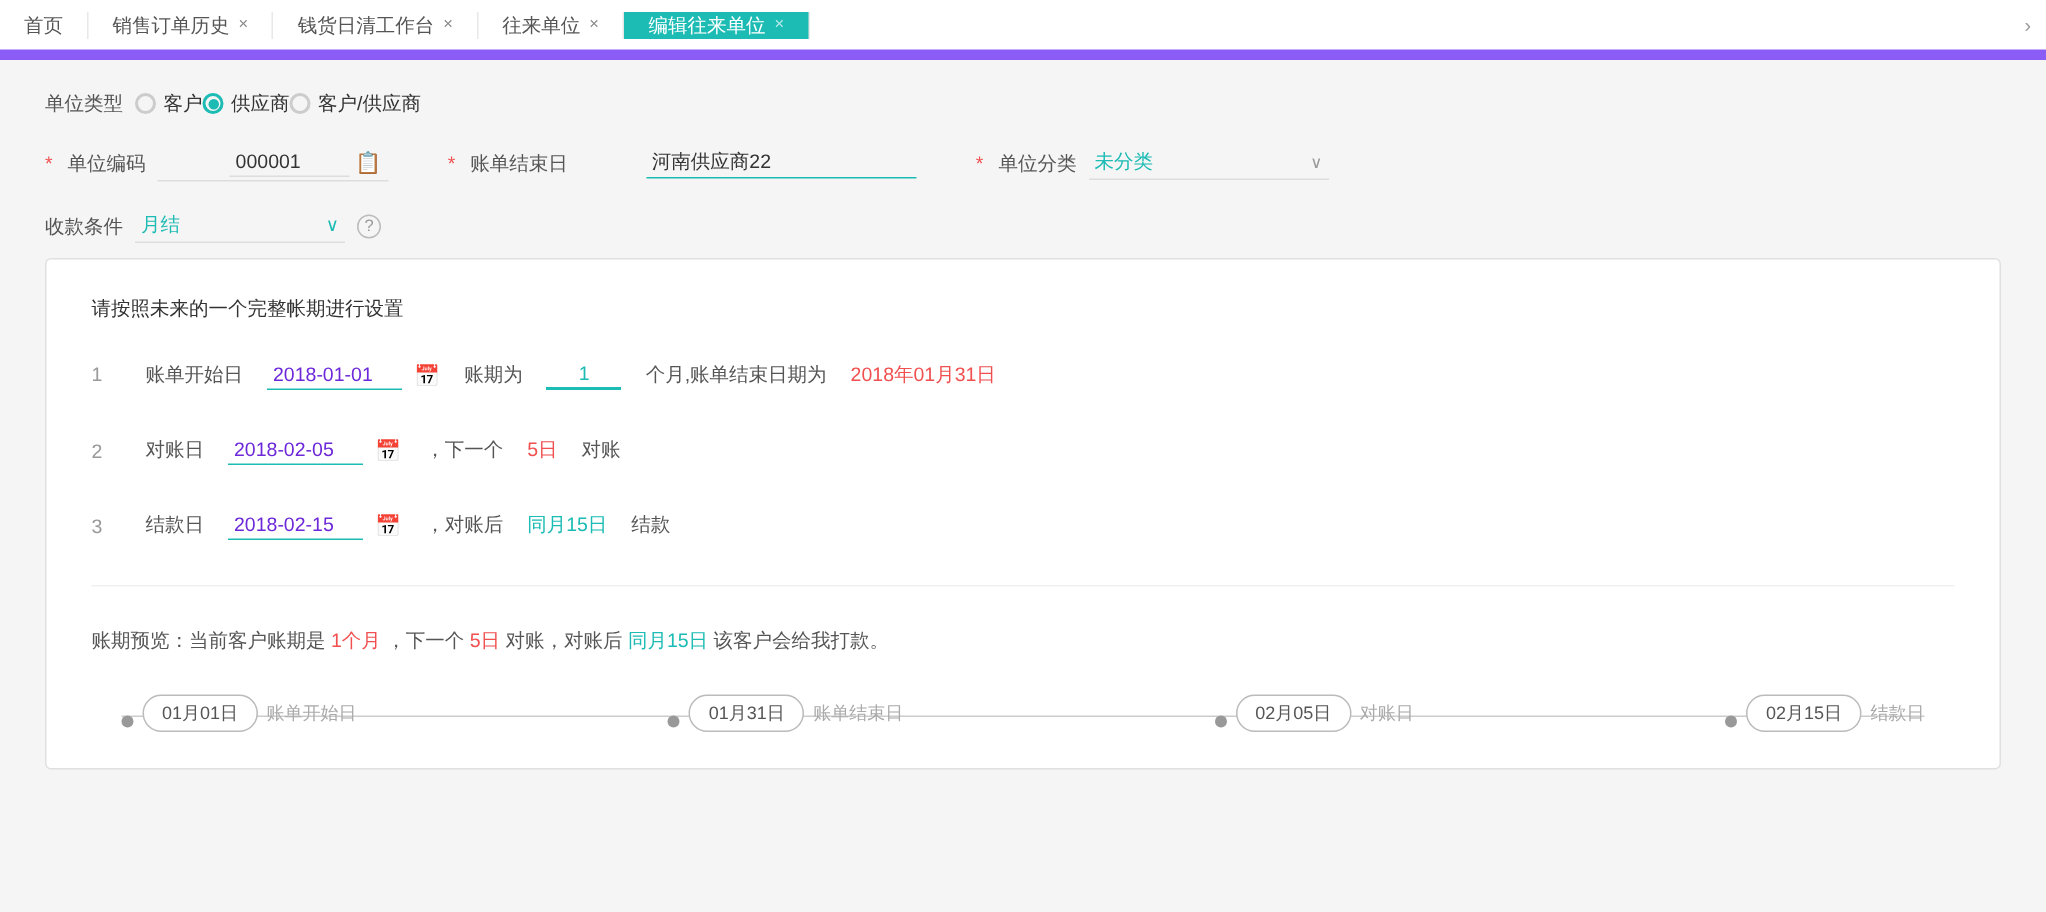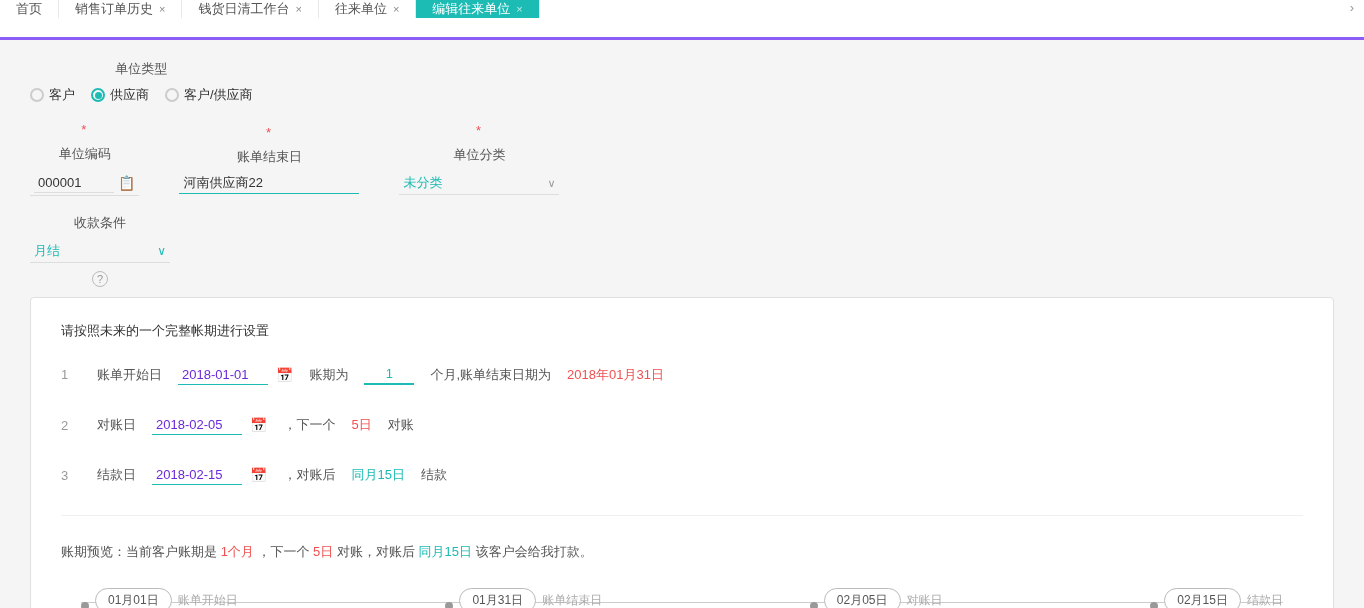--- a/index.html
+++ b/index.html
@@ -2,23 +2,23 @@
 <html><head>
   <meta charset="utf-8">
   <style>
     * { box-sizing: border-box; margin: 0; padding: 0; }
     body { font-family: "Microsoft YaHei", "PingFang SC", sans-serif; font-size: 13px; background: #f5f5f5; color: #333; }
 
     
     .tab-bar {
       display: flex;
       background: #fff;
-      border-bottom: 3px solid #8b5cf6;
+      border-bottom: 7px solid #8b5cf6;
       height: 40px;
-      align-items: flex-start;
+      align-items: center;
     }
     .tab {
       display: flex;
       align-items: center;
       padding: 0 16px;
       cursor: pointer;
       color: #555;
       font-size: 13px;
       border-right: 1px solid #e8e8e8;
       white-space: nowrap;
@@ -58,21 +58,20 @@
     }
 
     .required-star {
       color: #f05050;
       margin-right: 2px;
     }
 
     .radio-group {
       display: flex;
       align-items: center;
-      gap: 16px;
     }
 
     .radio-item {
       display: flex;
       align-items: center;
       gap: 5px;
       cursor: pointer;
     }
 
     .radio-circle {
@@ -98,20 +97,21 @@
     }
 
     .input-field {
       border: none;
       border-bottom: 1px solid #ddd;
       outline: none;
       font-size: 13px;
       padding: 2px 4px;
       color: #333;
       background: transparent;
+      margin-left: 44px;
     }
 
     .input-with-icon {
       display: flex;
       align-items: center;
       border-bottom: 1px solid #ddd;
       padding: 2px 4px;
     }
 
     .calendar-icon {
@@ -152,21 +152,20 @@
       align-items: center;
       margin-bottom: 18px;
       flex-wrap: wrap;
       gap: 40px;
     }
 
     .field-group {
       display: flex;
       align-items: center;
       gap: 8px;
-      flex-direction: column;
     }
 
     
     .settings-card {
       background: #fff;
       border: 1px solid #e0e0e0;
       border-radius: 4px;
       padding: 24px 30px;
       margin-top: 10px;
     }

